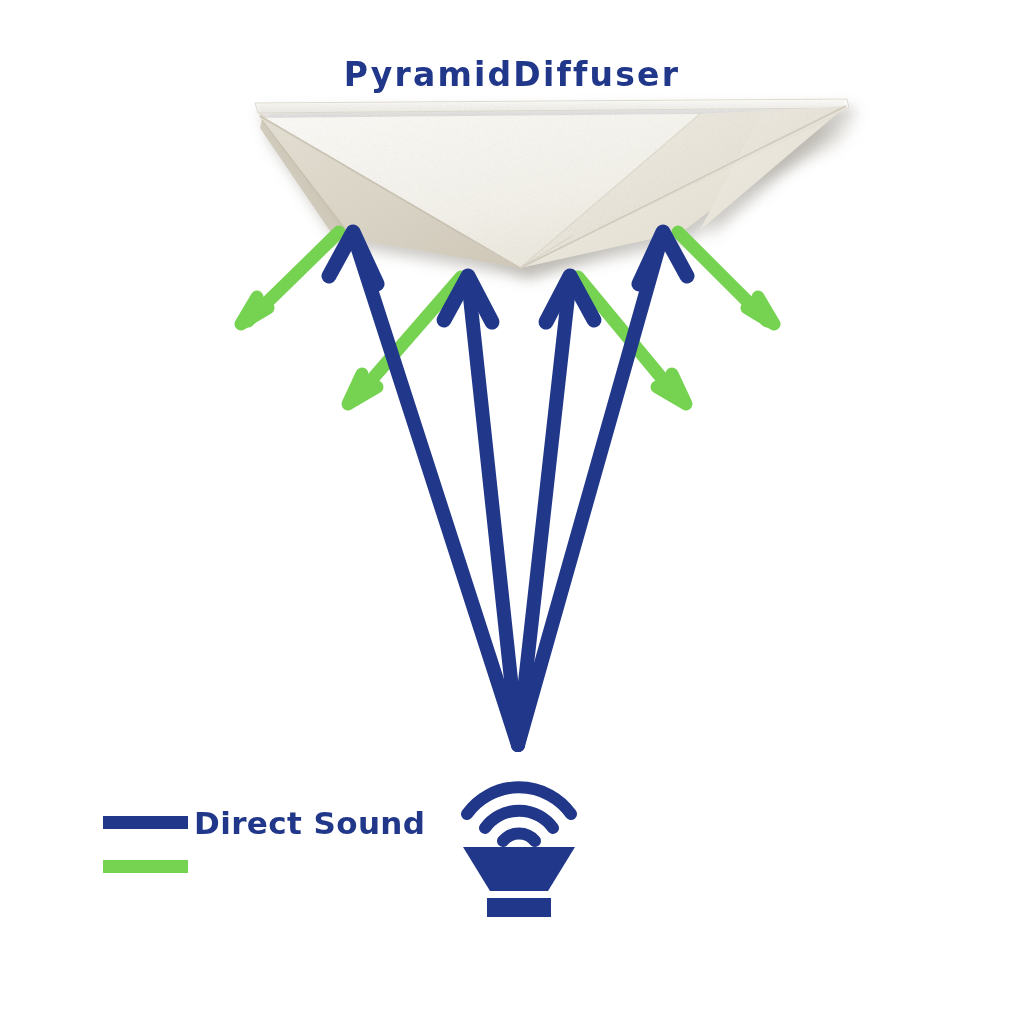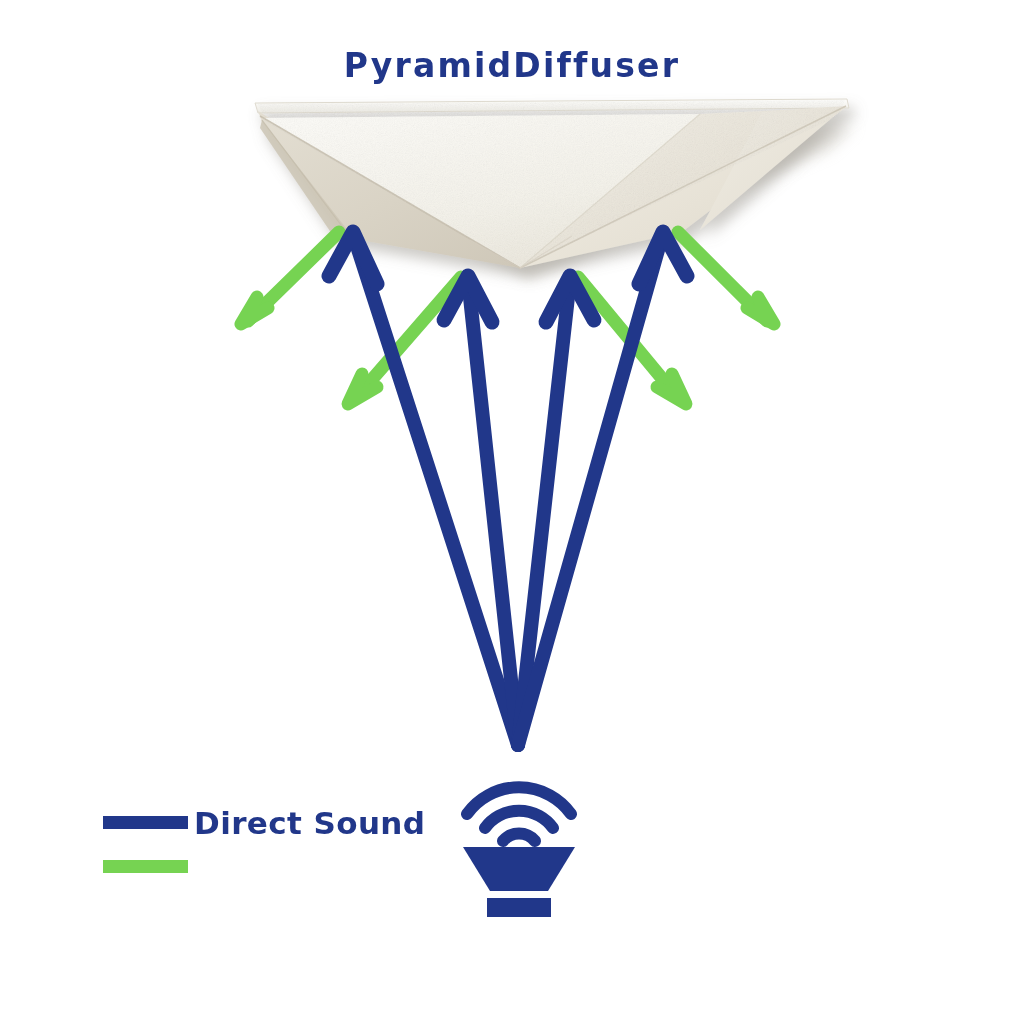--- a/index.html
+++ b/index.html
@@ -24,21 +24,21 @@
   #scene {
     position: absolute;
     left: 0;
     top: 0;
     width: 1024px;
     height: 1024px;
   }
   .diagram-title {
     position: absolute;
     left: 0;
-    top: 46px;
+    top: 55px;
     width: 1024px;
     text-align: center;
     font-family: "DejaVu Sans", "Liberation Sans", sans-serif;
     font-size: 33px;
     font-weight: bold;
     letter-spacing: 2.2px;
     color: #21378a;
     white-space: pre;
     user-select: none;
   }

